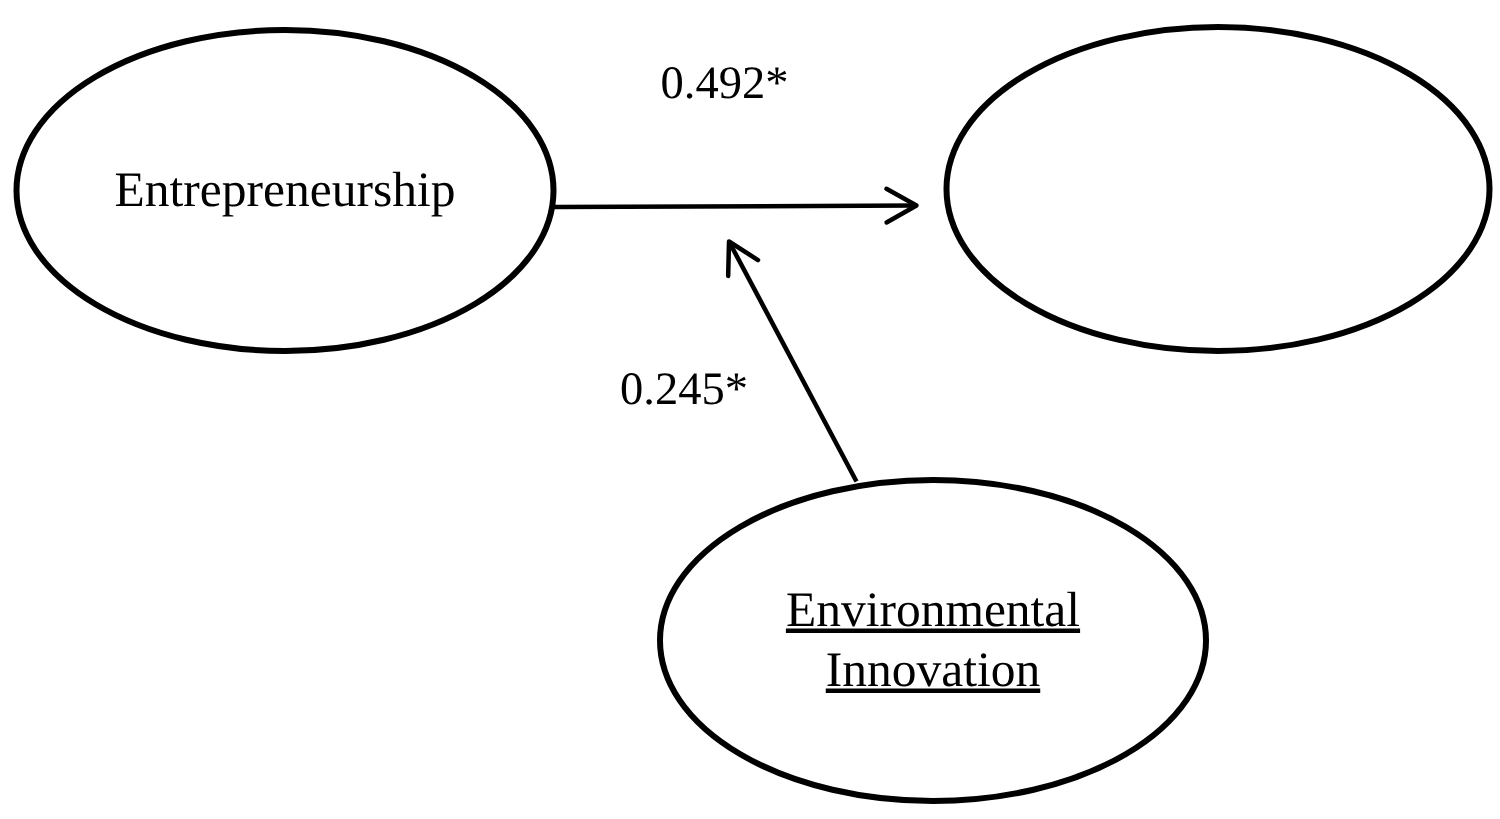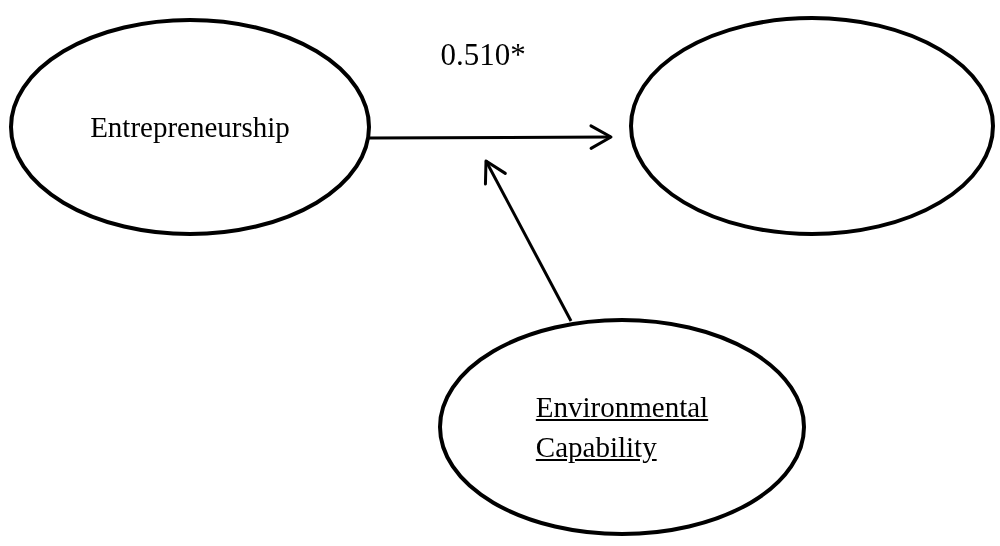--- a/index.html
+++ b/index.html
@@ -17,21 +17,22 @@
     color: #000000;
   }
   .stage svg {
     position: absolute;
     left: 0;
     top: 0;
   }
   .node-label {
     position: absolute;
     transform: translate(-50%, -50%);
-    font-size: 29px;
+    text-align: center;
+    font-size: 33px;
     line-height: 40px;
     white-space: nowrap;
     color: #000000;
   }
   .coef-label {
     position: absolute;
     transform: translate(-50%, -50%);
     font-size: 31px;
     line-height: 34px;
     white-space: nowrap;
@@ -61,19 +62,20 @@
     <line x1="571" y1="321" x2="486" y2="161" stroke="#000000" stroke-width="3" marker-end="url(#openArrow)"></line>
   </svg>
 
   <div class="node-label" style="left:190px; top:127px;">
     <span>Entrepreneurship</span><br>
   </div>
 
 
   <div class="node-label" style="left:622px; top:427px;text-decoration:underline;">
     <span>Environmental</span><br>
-    <span>Capability</span>
+    <span>Innovation</span>
   </div>
 
-  <div class="coef-label" style="left:483px; top:55px;">0.510*</div>
+  <div class="coef-label" style="left:483px; top:55px;">0.492*</div>
 
+  <div class="coef-label" style="left:456px; top:259px;">0.245*</div>
 
 </div>
 
 </body></html>

